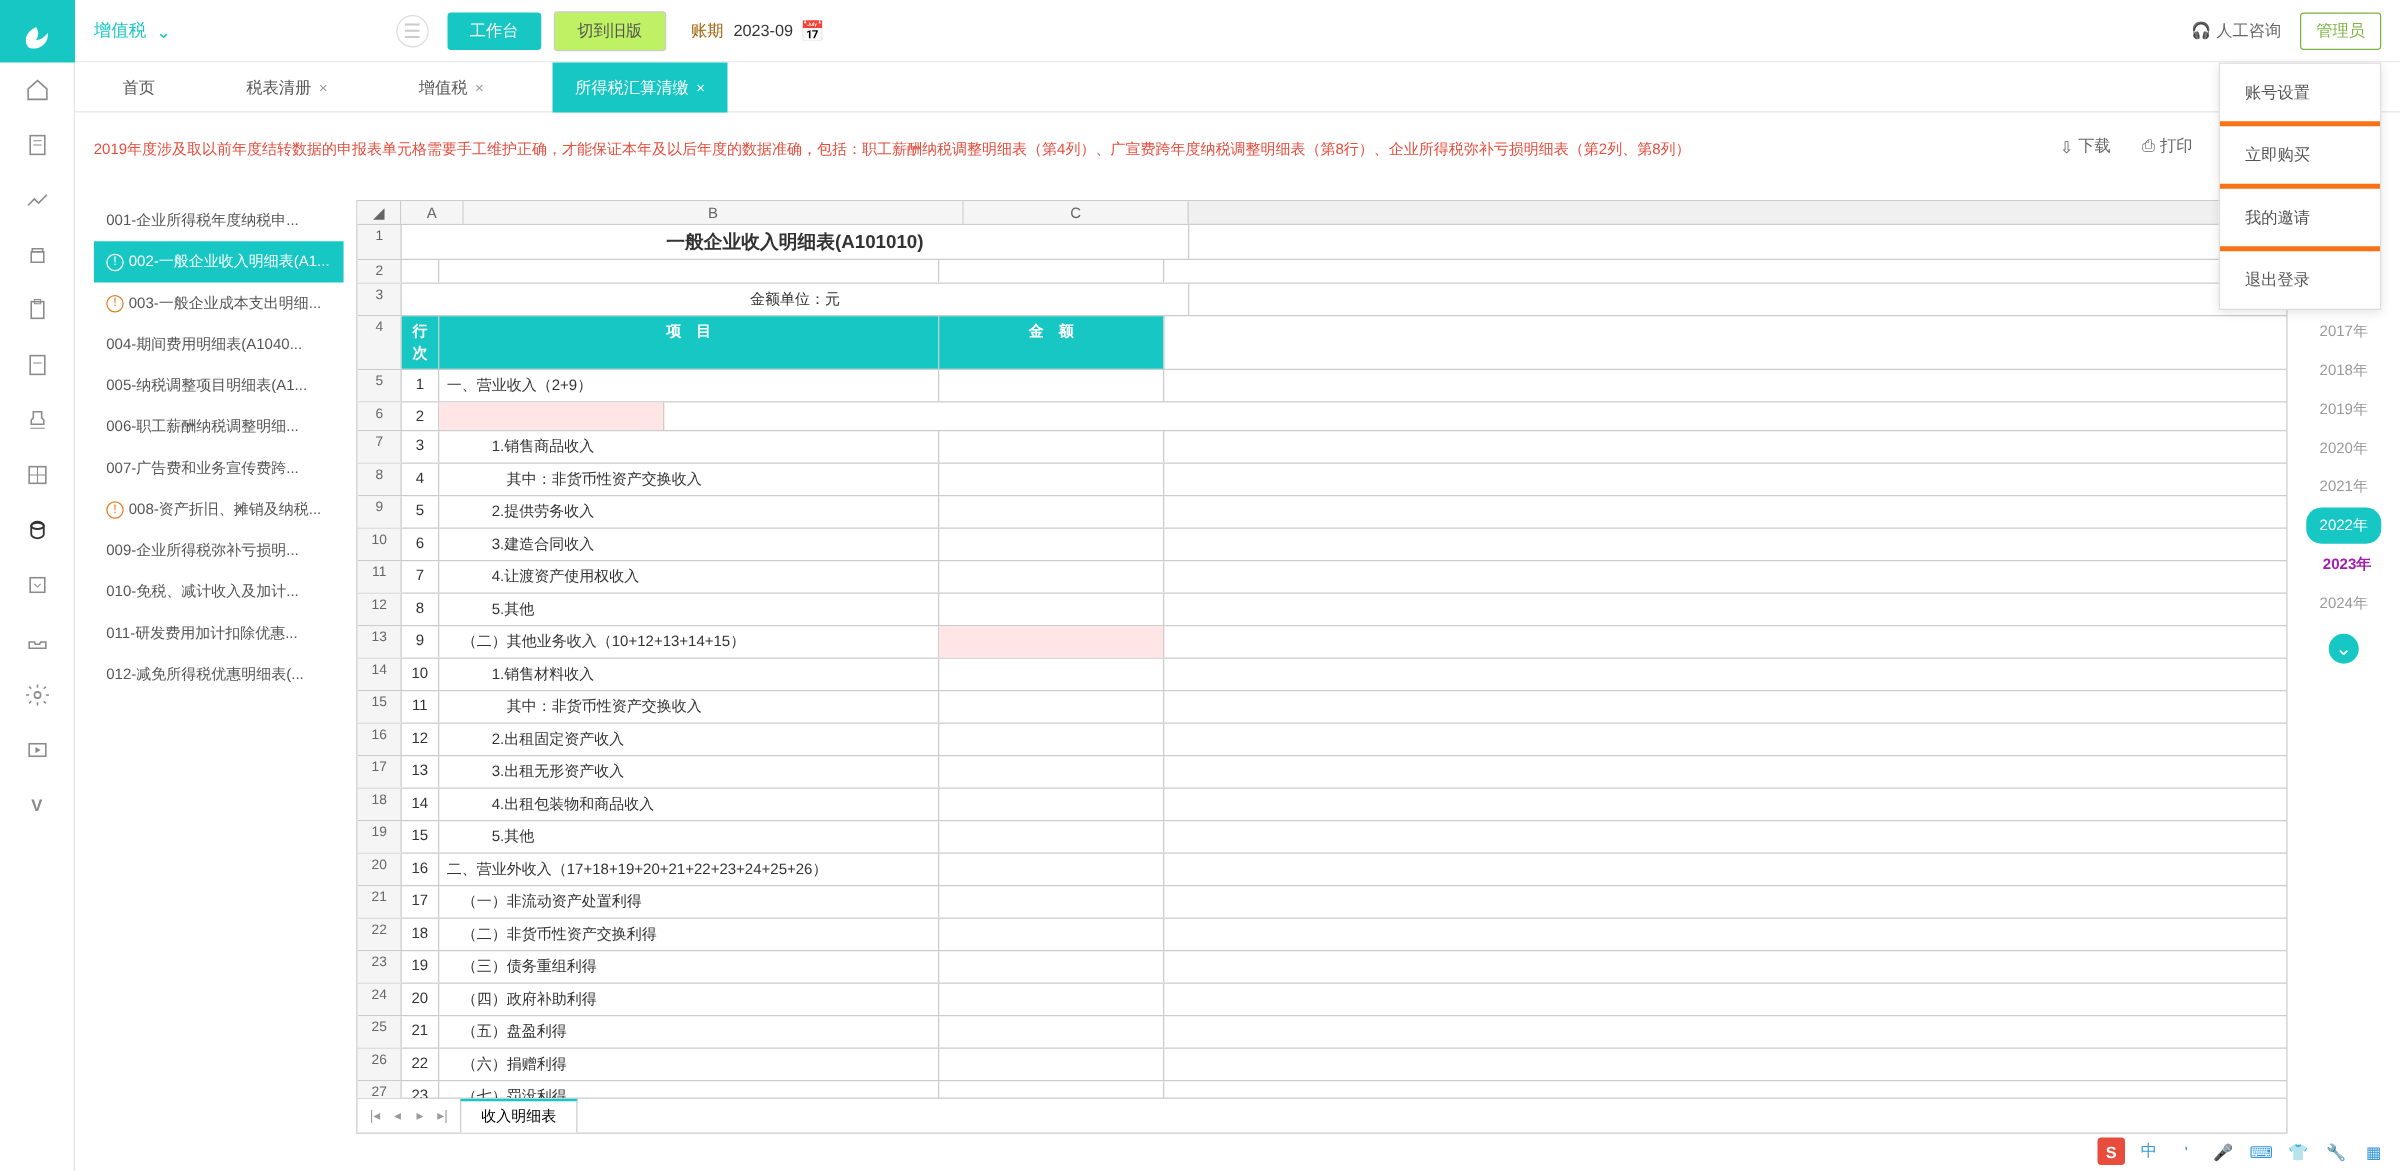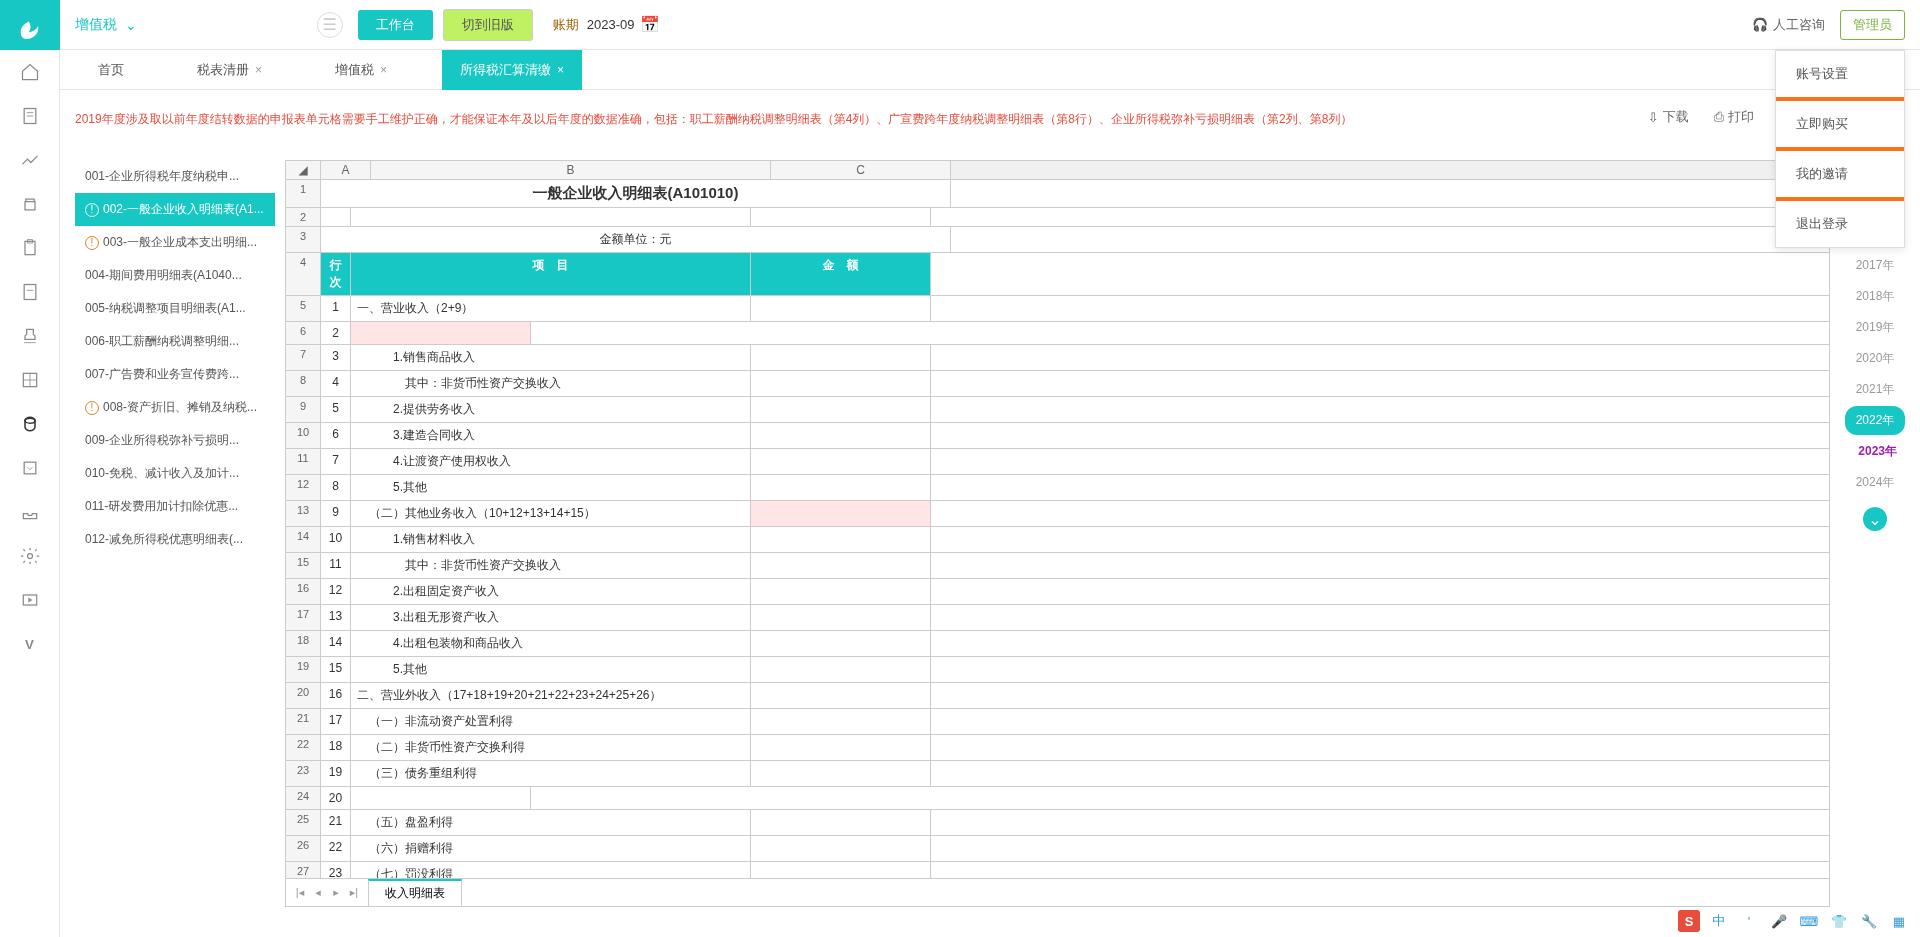--- a/index.html
+++ b/index.html
@@ -417,20 +417,21 @@
       </div>
       <div class="sheet-row ">
         <div class="row-h">23</div>
         <div class="cell cell-a">19</div>
         <div class="cell cell-b">　（三）债务重组利得</div>
         <div class="cell cell-c"></div>
       </div>
       <div class="sheet-row ">
         <div class="row-h">24</div>
         <div class="cell cell-a">20</div>
+        <div class="cell cell-b">　（四）政府补助利得</div>
         <div class="cell cell-c"></div>
       </div>
       <div class="sheet-row ">
         <div class="row-h">25</div>
         <div class="cell cell-a">21</div>
         <div class="cell cell-b">　（五）盘盈利得</div>
         <div class="cell cell-c"></div>
       </div>
       <div class="sheet-row ">
         <div class="row-h">26</div>

